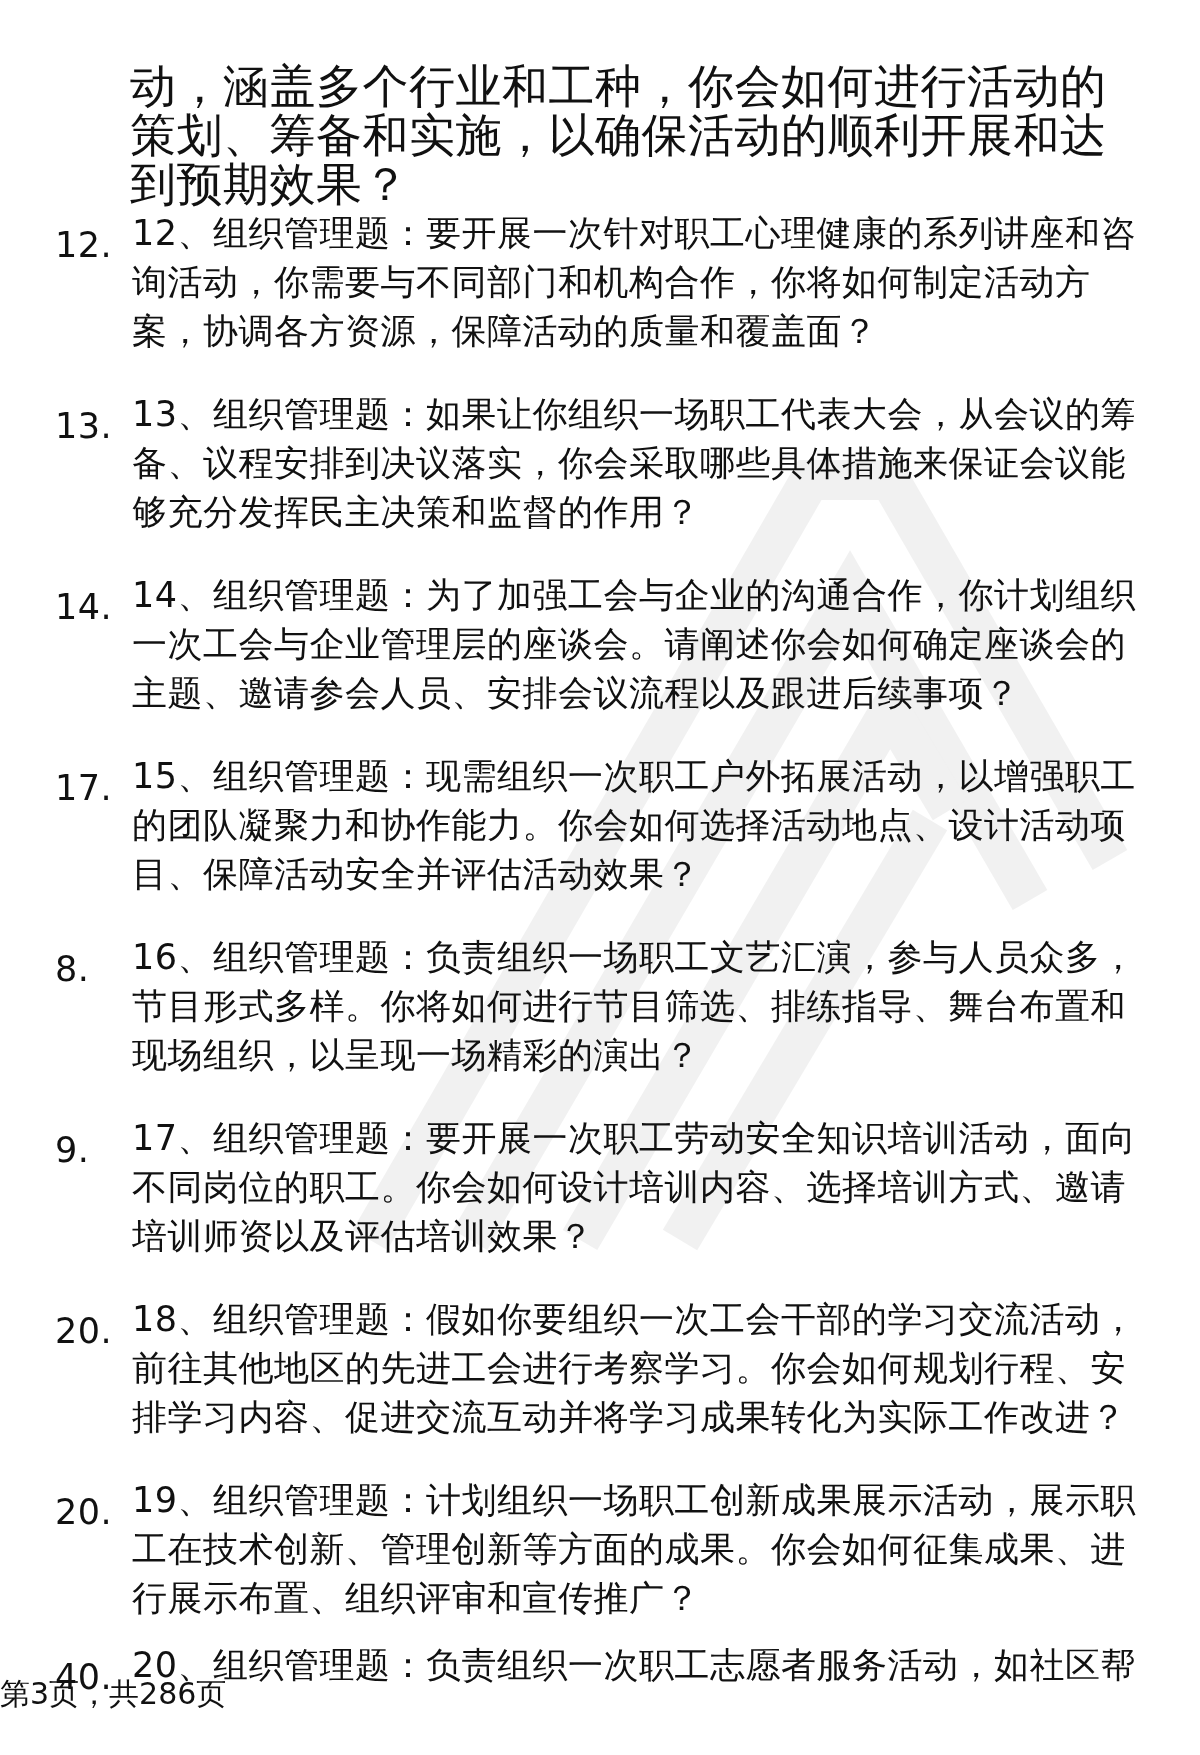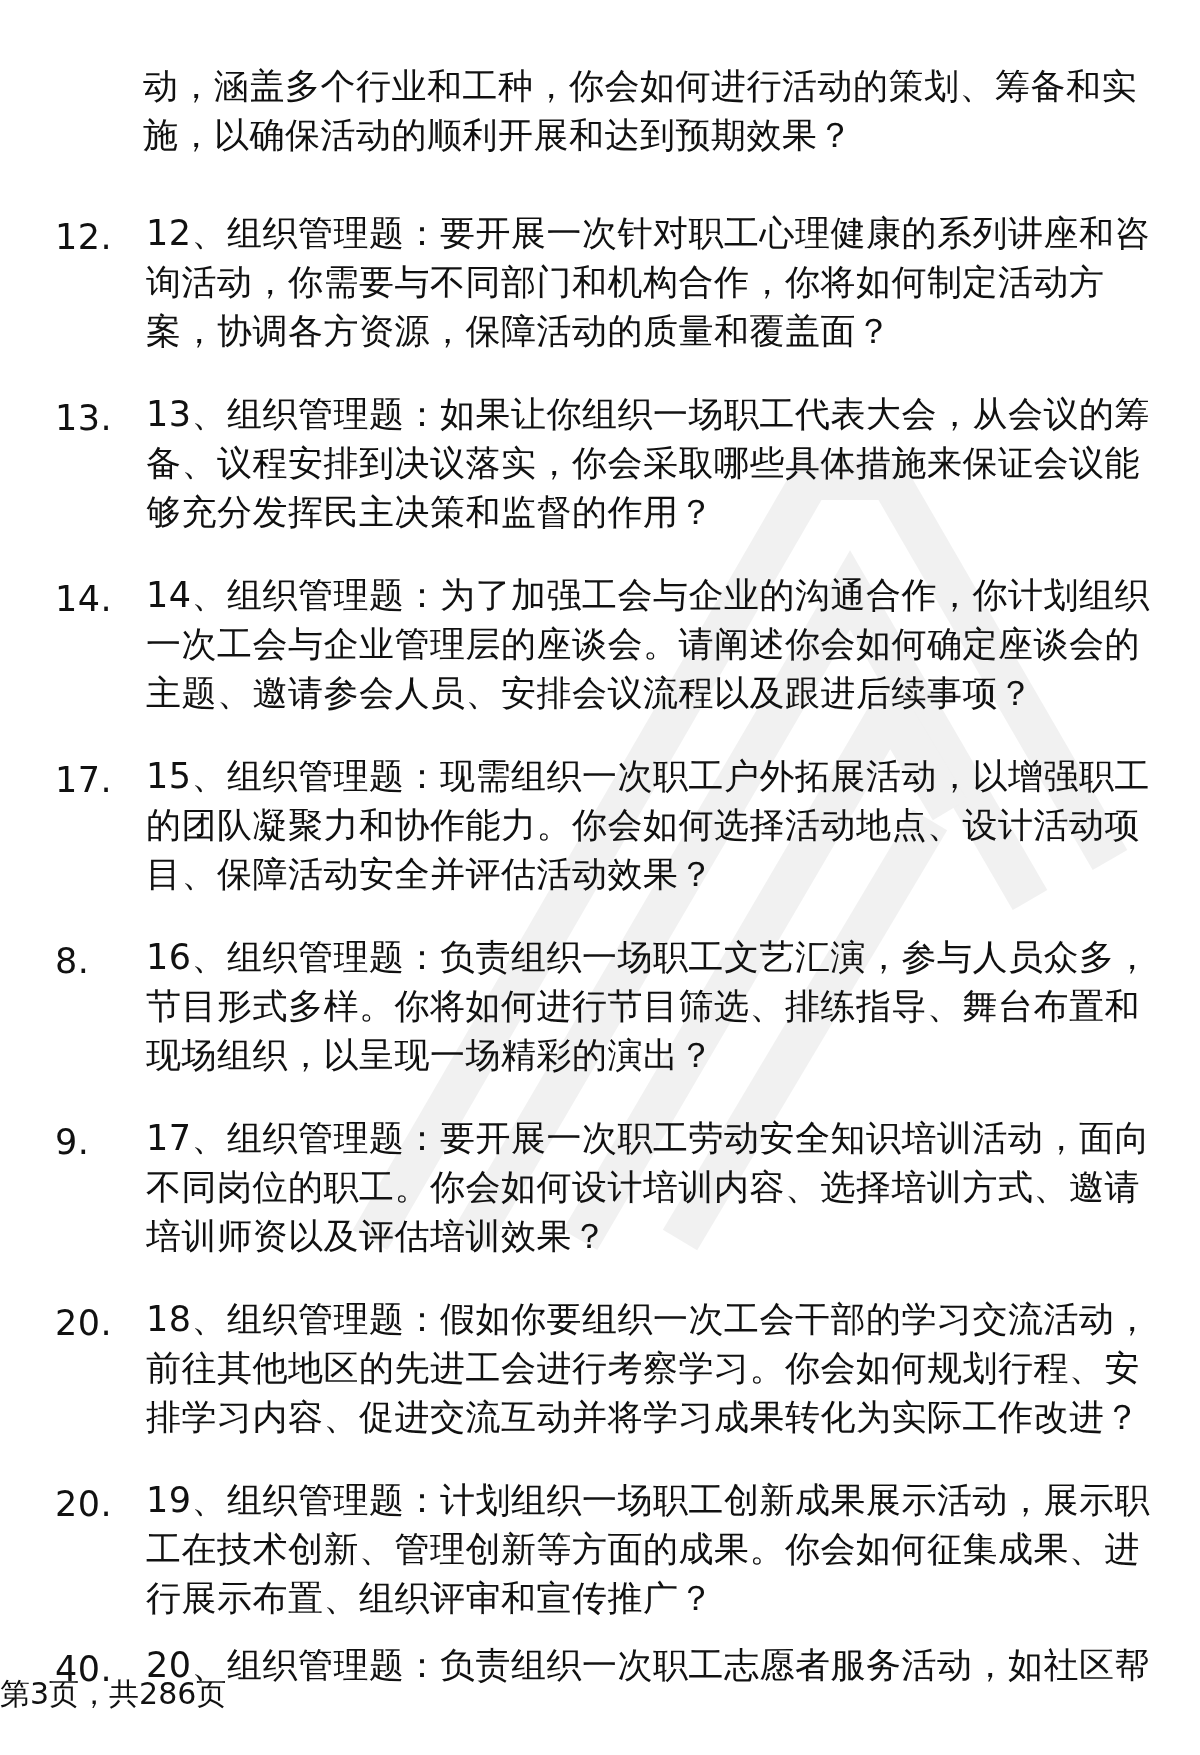--- a/index.html
+++ b/index.html
@@ -7,32 +7,32 @@
     width: 1200px; height: 1755px; position: relative; overflow: hidden;
     font-family: "DejaVu Sans", "Liberation Sans", sans-serif;
     color: #111111;
   }
   .watermark {
     position: absolute; left: 250px; top: 420px; width: 900px; height: 900px;
     pointer-events: none; opacity: 0.08;
   }
   .content { position: absolute; left: 0; top: 0; width: 1200px; }
   .cont-block {
-    position: absolute; left: 143px; top: 62px; width: 1020px;
-    font-size: 35px; line-height: 49px; letter-spacing: 0.5px;
+    position: absolute; left: 130px; top: 62px; width: 1020px;
+    font-size: 46px; line-height: 49px; letter-spacing: 0.5px;
   }
   .item {
     position: absolute; left: 0; width: 1200px;
     font-size: 35px; line-height: 49px; letter-spacing: 0.5px;
   }
   .item .num {
-    position: absolute; left: 55px; top: 4px; width: 70px;
+    position: absolute; left: 55px; top: 12px; width: 70px;
   }
   .item .text {
-    position: absolute; left: 146px; top: 0; width: 1020px;
+    position: absolute; left: 132px; top: 0; width: 1020px;
   }
   .footer {
     position: absolute; left: 0; top: 1674px; width: 1200px; 
     font-size: 30px; line-height: 40px;
   }
 </style>
 </head>
 <body>
 
 <svg class="watermark" viewBox="0 0 900 900" xmlns="http://www.w3.org/2000/svg">

